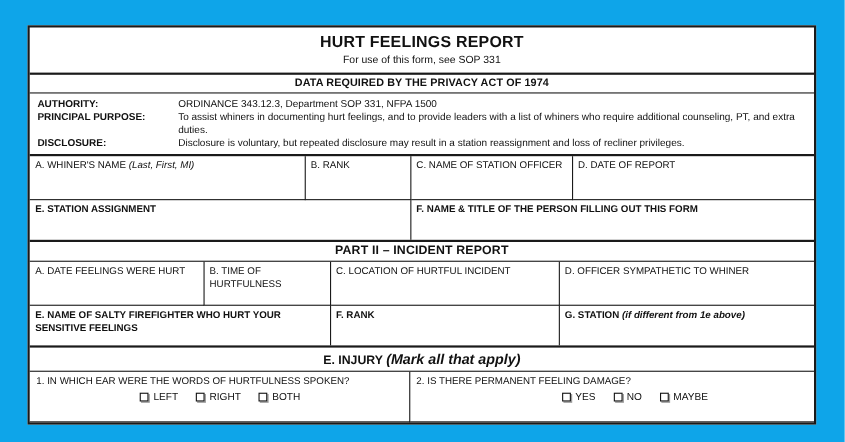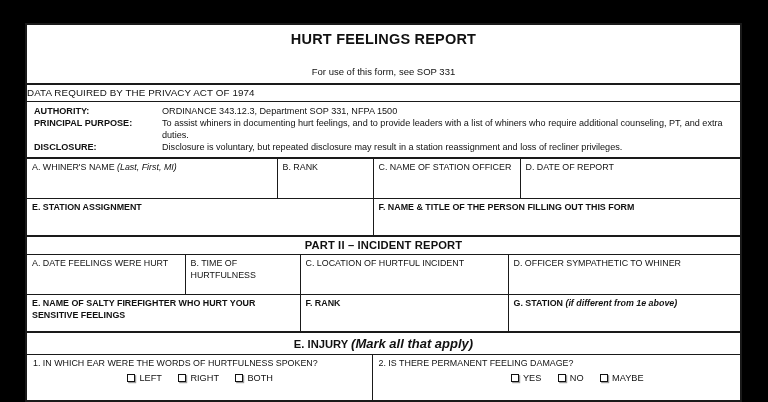--- a/index.html
+++ b/index.html
@@ -12,21 +12,21 @@
     height: 402px;
     overflow: hidden;
     font-family: "Liberation Sans", sans-serif;
     color: #111111;
     -webkit-font-smoothing: antialiased;
   }
   .page {
     position: relative;
     width: 768px;
     height: 402px;
-    background: #000000;
+    background: #0ea5e9;
   }
   .form {
     position: absolute;
     left: 25px;
     top: 23px;
     width: 717px;
     border: 2px solid #1a1a1a;
     box-sizing: border-box;
     background: #fff;
   }
@@ -39,27 +39,28 @@
   }
   .form-title {
     font-size: 14.5px;
     font-weight: bold;
     letter-spacing: 0.2px;
     line-height: 1.15;
   }
   .form-subtitle {
     font-size: 9.5px;
     line-height: 1.25;
-    margin-top: 18px;
+    margin-top: 1px;
   }
 
   
   .privacy-head {
+    text-align: center;
     font-size: 9.8px;
-    font-weight: normal;
+    font-weight: bold;
     padding: 2px 0 3px 0;
     border-bottom: 1.5px solid #1a1a1a;
     letter-spacing: 0.1px;
   }
   .privacy-body {
     padding: 3px 6px 4px 7px;
     border-bottom: 2px solid #1a1a1a;
   }
   table.privacy {
     border-collapse: collapse;

